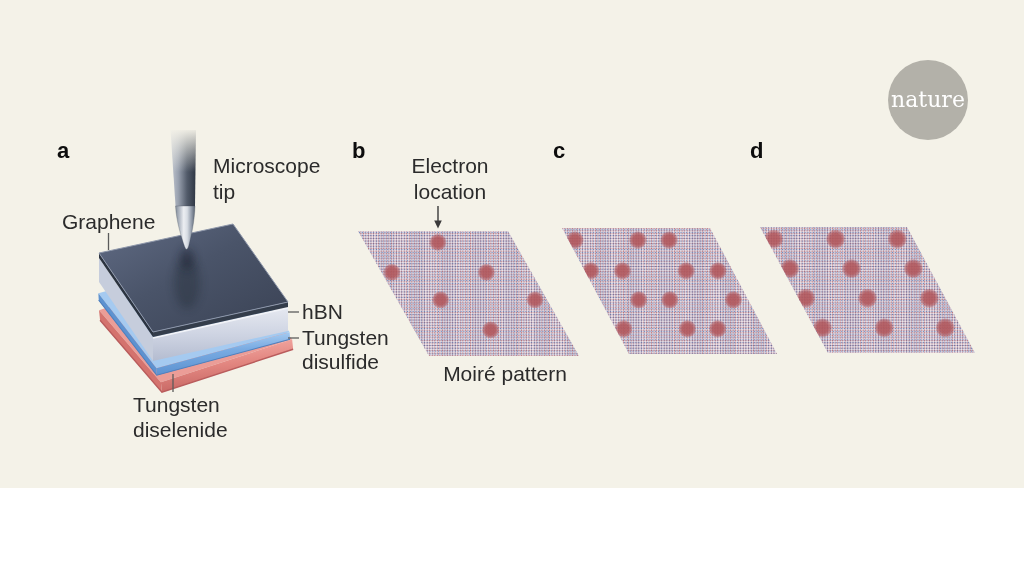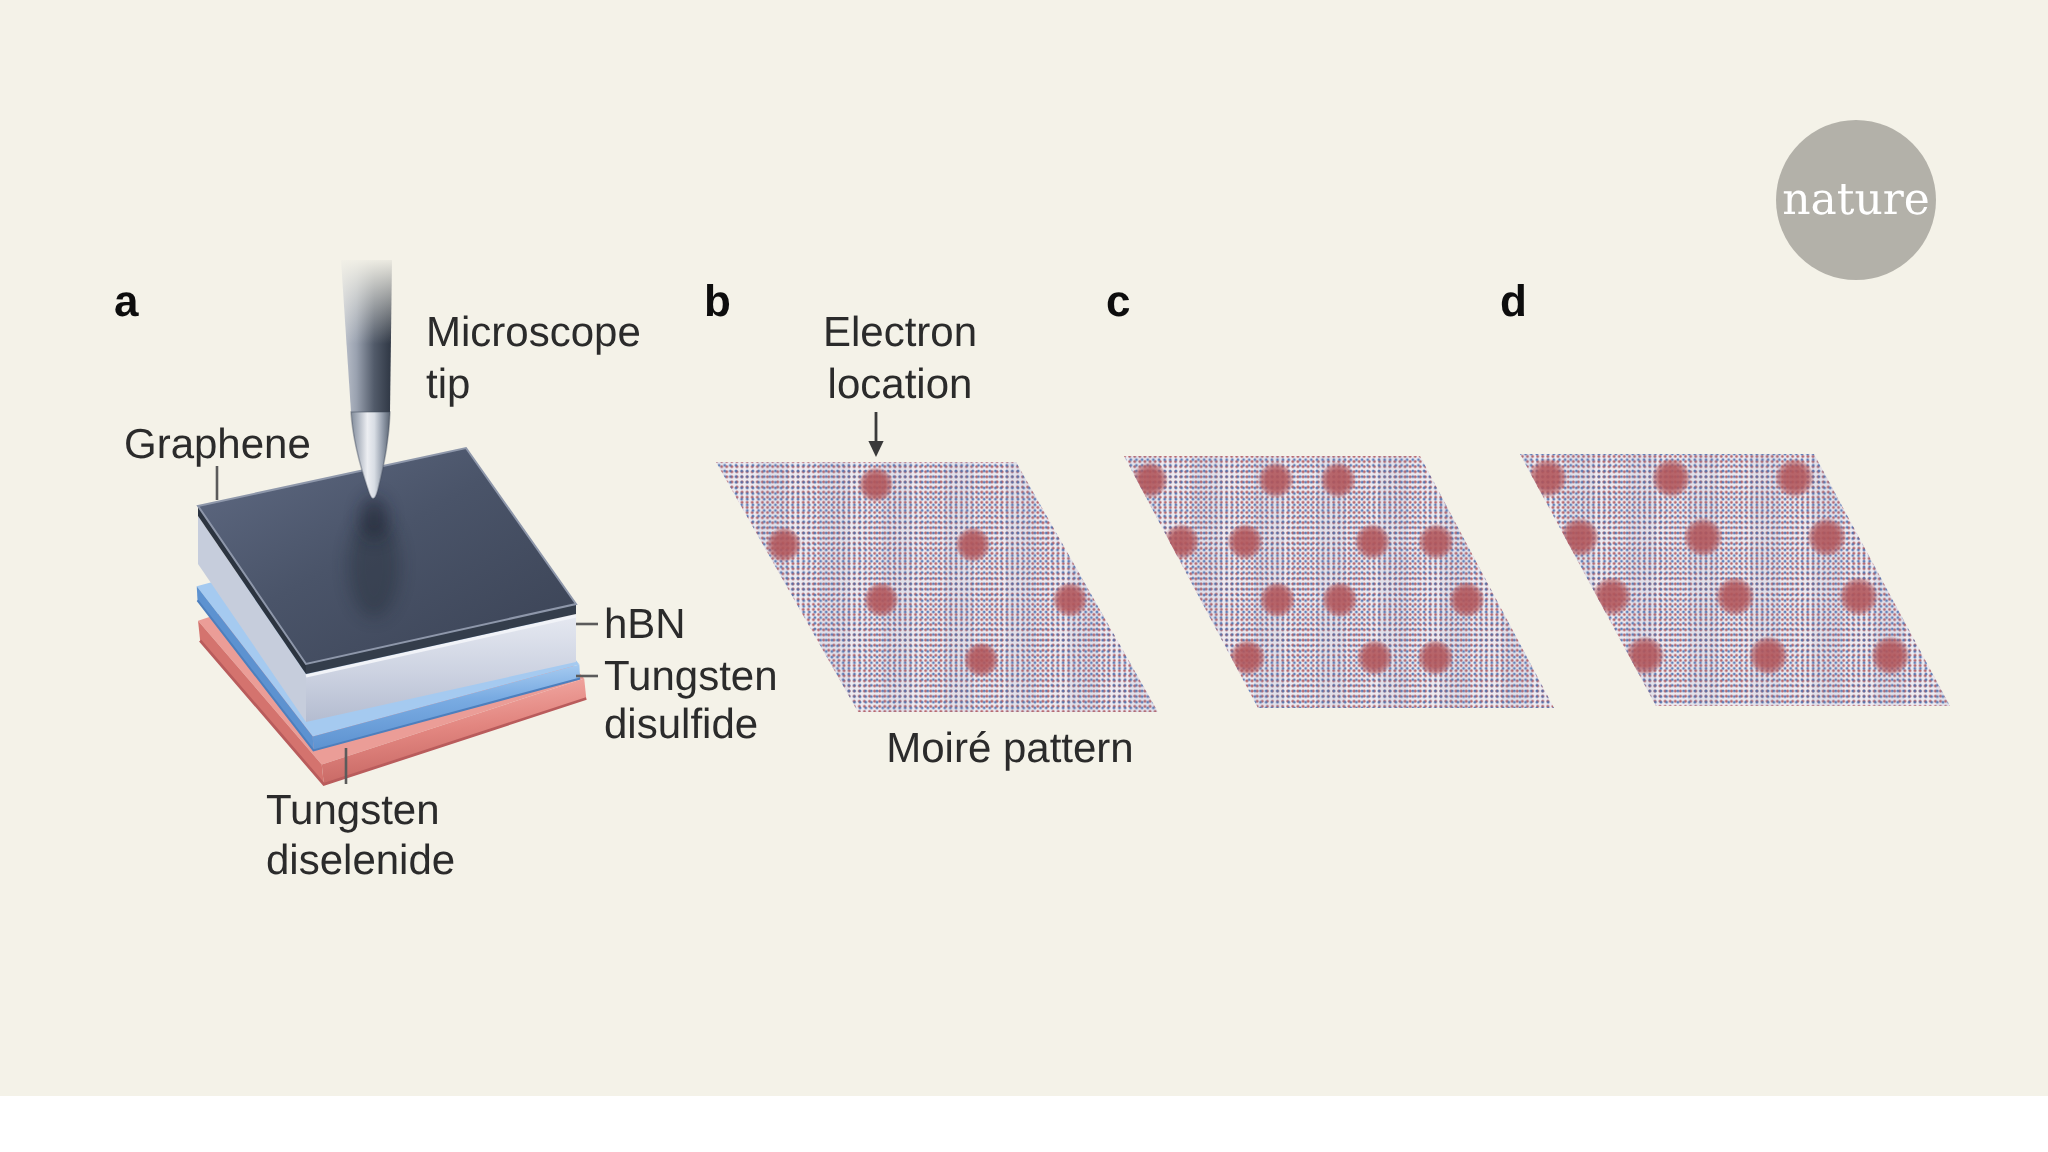--- a/index.html
+++ b/index.html
@@ -1,17 +1,17 @@
 <!DOCTYPE html>
 <html><head>
 <meta charset="utf-8">
 <style>
   html,body{margin:0;padding:0;}
   body{font-family:"Liberation Sans", sans-serif;}
-  #stage{position:relative;width:1024px;height:548px;background:#f4f2e8;overflow:hidden;}
+  #stage{position:relative;width:1024px;height:488px;background:#f4f2e8;overflow:hidden;}
   svg{display:block;}
   text{font-family:"Liberation Sans", sans-serif;}
   .label{font-size:21px;fill:#2b2b2b;}
   .panel-letter{font-size:22px;font-weight:bold;fill:#0d0d0d;}
   .logo-text{font-family:"DejaVu Serif", serif;font-size:22px;fill:#ffffff;}
 </style>
 </head>
 <body>
 
 <div id="stage">

